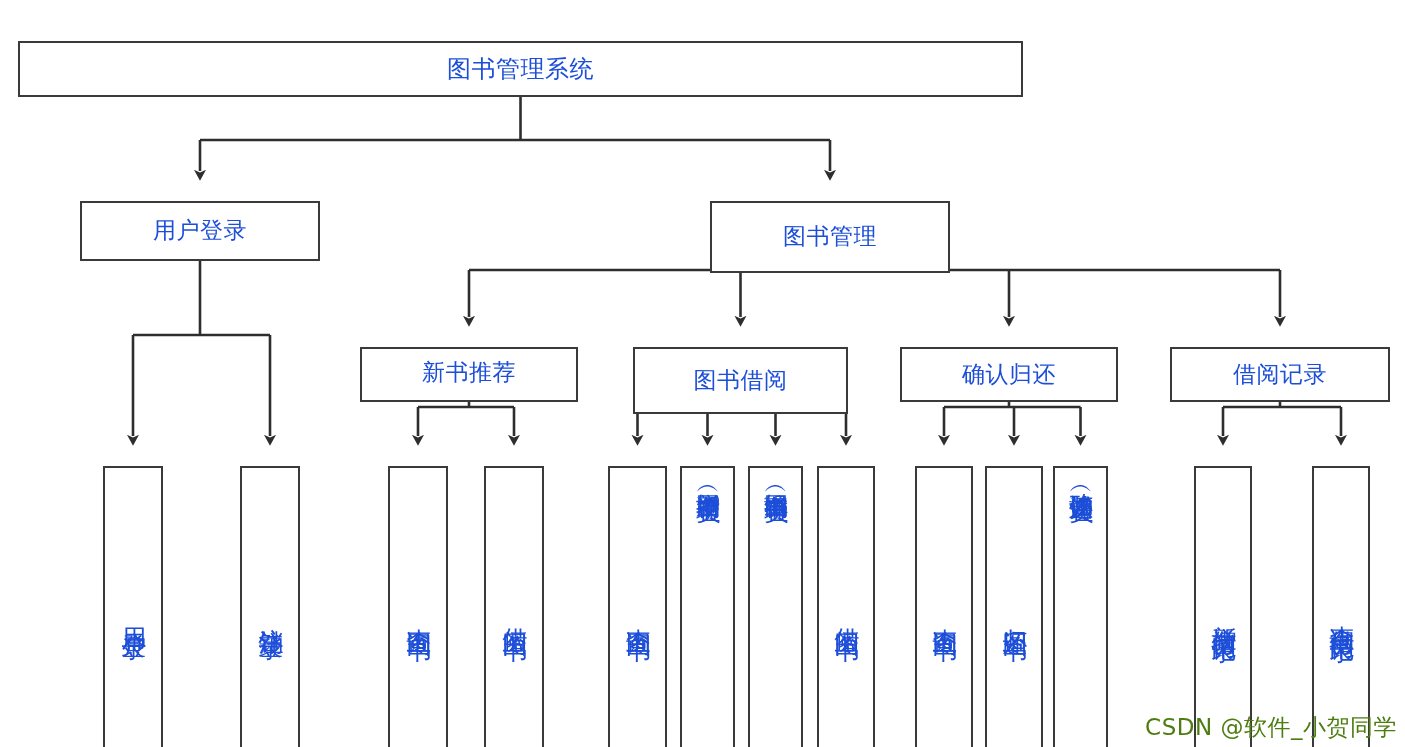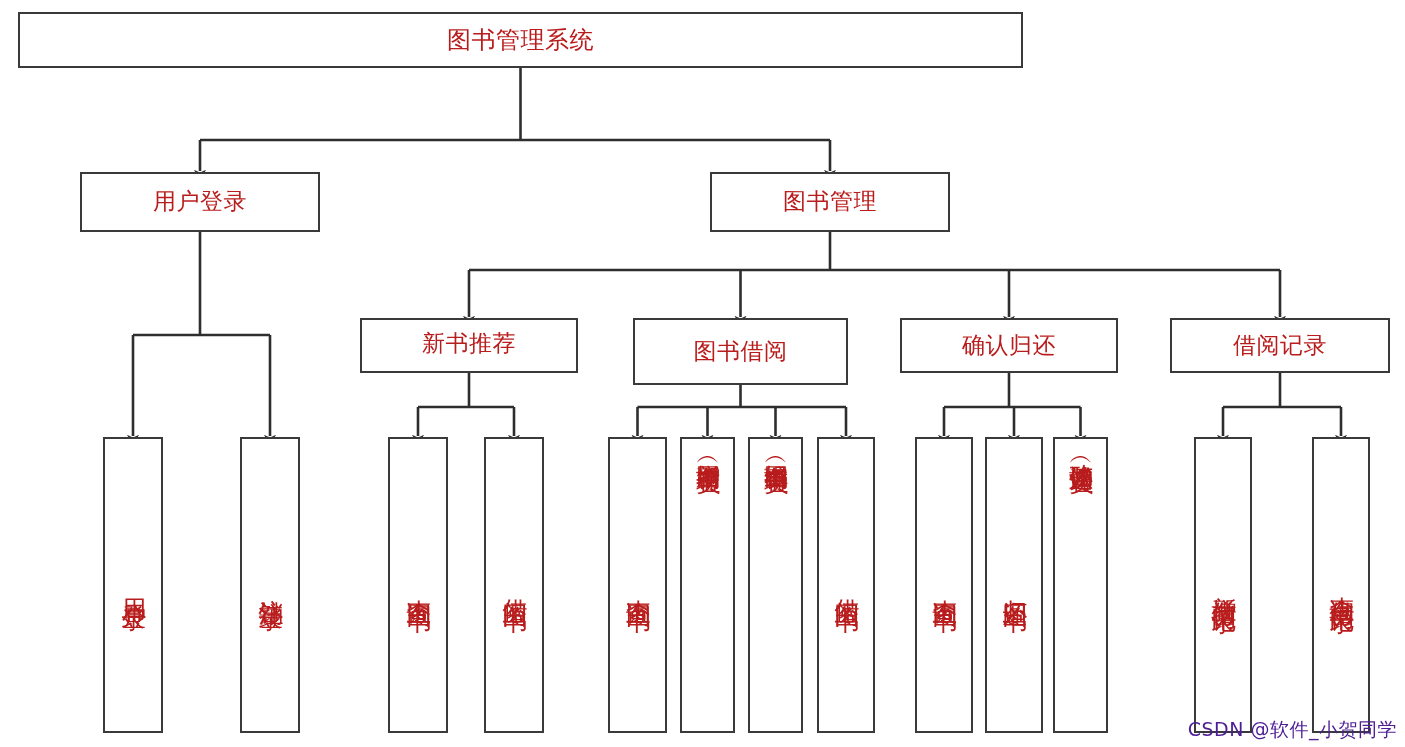--- a/index.html
+++ b/index.html
@@ -27,21 +27,22 @@
     pointer-events: none;
   }
   .node {
     position: absolute;
     box-sizing: border-box;
     border: 2.5px solid #3a3a3a;
     background: #ffffff;
     display: flex;
     align-items: center;
     justify-content: center;
-    color: #b91c1c;
+    color: #1d4ed8;
+    margin-top: 29px;
   }
   .node-label {
     display: block;
     line-height: 1.12;
     letter-spacing: 0.5px;
   }
   
   .node.h .node-label {
     font-size: 23px;
     white-space: nowrap;
@@ -69,22 +70,22 @@
     align-items: flex-start;
   }
   .node.v.tall .node-label {
     font-size: 24px;
     letter-spacing: 1px;
   }
   .watermark {
     position: absolute;
     right: 8px;
     bottom: 4px;
-    font-size: 19px;
-    color: #4c1d95;
+    font-size: 23px;
+    color: #4d7c0f;
     white-space: nowrap;
     letter-spacing: 0.5px;
   }
 </style>
 </head>
 <body>
 
 <div id="canvas">
 
   <svg id="edges" viewBox="0 0 1405 747" width="1405" height="747" xmlns="http://www.w3.org/2000/svg">
@@ -130,21 +131,21 @@
       </g>
   </svg>
 
   <div class="node h root" style="left: 18px; top: 12px; width: 1005px; height: 56px;">
     <span class="node-label">图书管理系统</span>
   </div>
 
   <div class="node h" style="left: 80px; top: 172px; width: 240px; height: 60px;">
     <span class="node-label">用户登录</span>
   </div>
-  <div class="node h" style="left: 710px; top: 172px; width: 240px; height: 60px;">
+  <div class="node h" style="left: 710px; top: 172px; width: 240px; height: 72px;">
     <span class="node-label">图书管理</span>
   </div>
 
   <div class="node h" style="left: 360px; top: 318px; width: 218px; height: 55px; font-family: Liberation Mono, monospace;">
     <span class="node-label">新书推荐</span>
   </div>
   <div class="node h" style="left: 633px; top: 318px; width: 215px; height: 67px; text-align: center;">
     <span class="node-label">图书借阅</span>
   </div>
   <div class="node h" style="left: 900px; top: 318px; width: 218px; height: 55px;">

